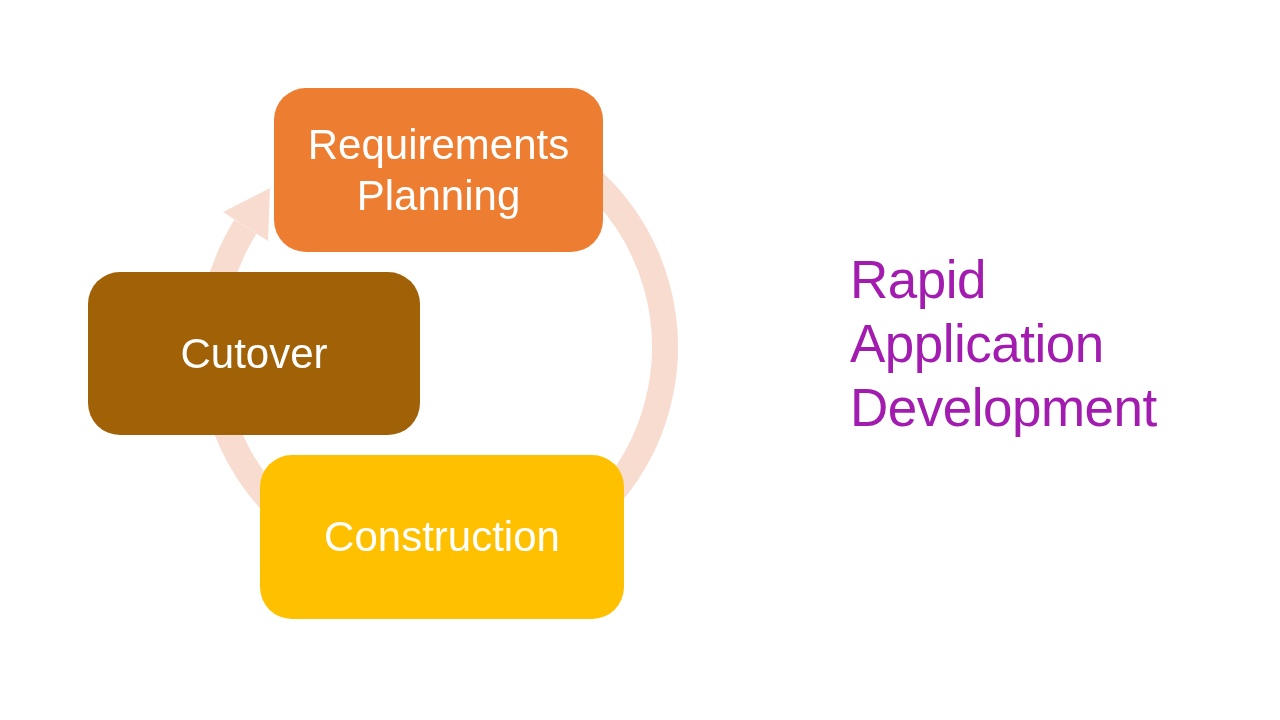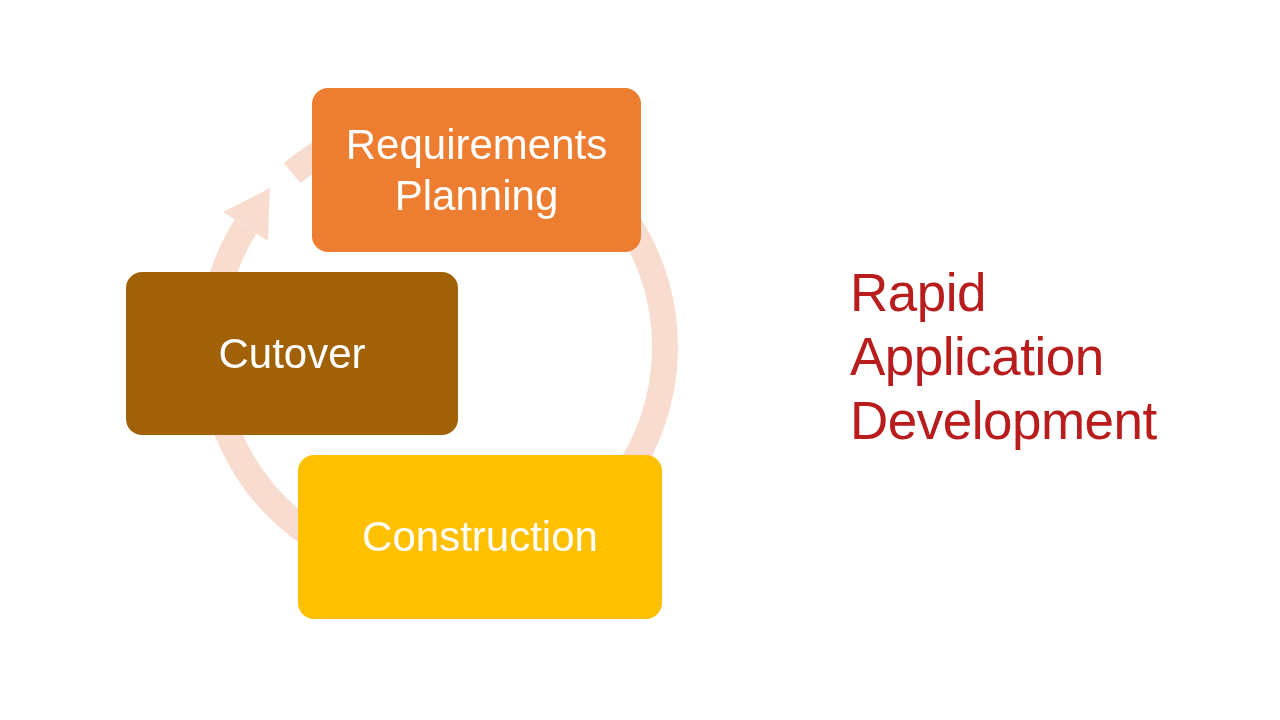--- a/index.html
+++ b/index.html
@@ -19,29 +19,28 @@
     width: 1280px; height: 720px;
   }
   svg.arrow-layer {
     position: absolute;
     left: 0; top: 0;
     z-index: 1;
   }
   .phase-box {
     position: absolute;
     z-index: 2;
-    border-radius: 16px;
+    border-radius: 32px;
     display: flex;
     align-items: center;
     justify-content: center;
     text-align: center;
     font-size: 42px;
     line-height: 1.22;
     font-weight: 400;
-    margin-left: 38px;
   }
   .phase-box .phase-label {
     display: block;
     width: 100%;
     padding: 0 10px;
     box-sizing: border-box;
   }
   .box-top    { left: 274px; top:  88px; width: 329px; height: 164px; }
   .box-left   { left:  88px; top: 272px; width: 332px; height: 163px; }
   .box-right  { left: 455px; top: 272px; width: 332px; height: 163px; }
@@ -74,15 +73,15 @@
 
   <div class="phase-box box-left" style="background: #a16207; color: rgb(255, 255, 255);">
     <span class="phase-label">Cutover</span>
   </div>
 
 
   <div class="phase-box box-bottom" style="background: rgb(255, 192, 0); color: rgb(255, 255, 255);">
     <span class="phase-label">Construction</span>
   </div>
 
-  <div class="diagram-title" style="color: #b91c1c; margin-top: 13px;">Rapid Application Development</div>
+  <div class="diagram-title" style="color: #a21caf;">Rapid Application Development</div>
 
 </div>
 
 </body></html>

